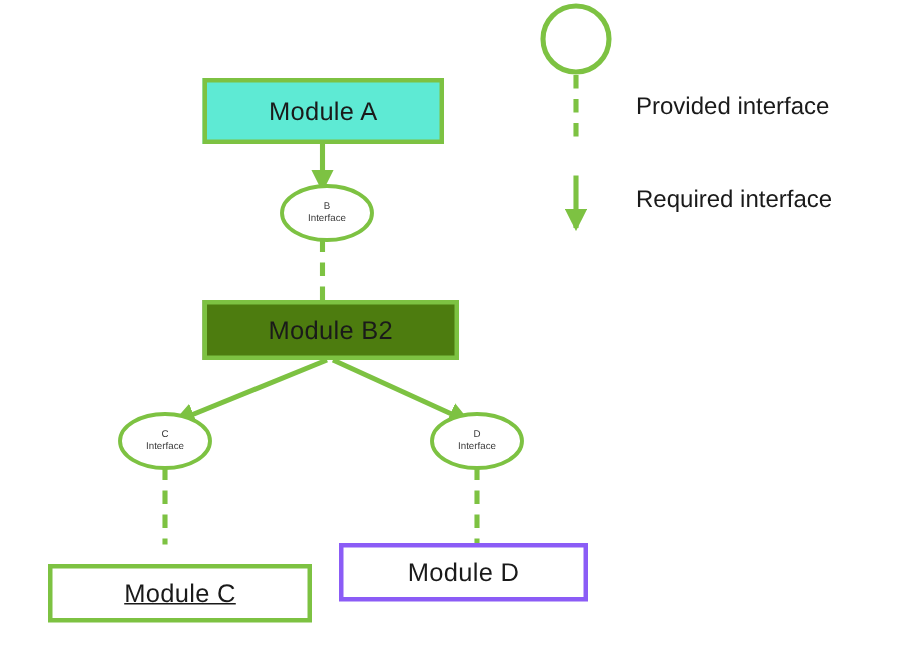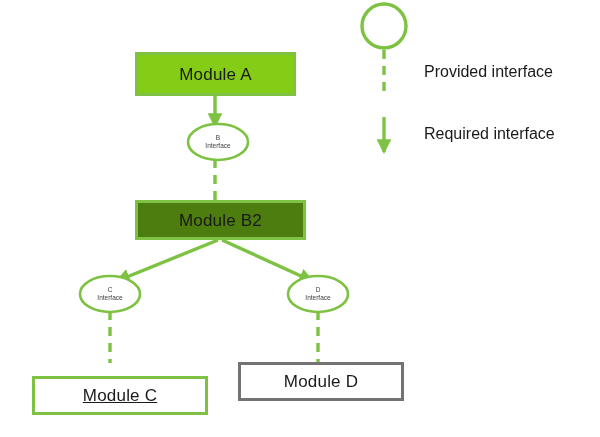--- a/index.html
+++ b/index.html
@@ -88,36 +88,36 @@
     <ellipse cx="218" cy="142" rx="30" ry="18" fill="#FFFFFF" stroke="#7DC242" stroke-width="2.6"></ellipse>
     <ellipse cx="110" cy="294" rx="30" ry="18" fill="#FFFFFF" stroke="#7DC242" stroke-width="2.6"></ellipse>
     <ellipse cx="318" cy="294" rx="30" ry="18" fill="#FFFFFF" stroke="#7DC242" stroke-width="2.6"></ellipse>
 
     <circle cx="384" cy="26" r="22" fill="#FFFFFF" stroke="#7DC242" stroke-width="3.4"></circle>
     <line x1="384" y1="50" x2="384" y2="92" stroke="#7DC242" stroke-width="3.4" stroke-dasharray="9,7"></line>
     <line x1="384" y1="117" x2="384" y2="152" stroke="#7DC242" stroke-width="3.4" marker-end="url(#arrow-green)"></line>
   </svg>
 
   <div class="node-box" style="left:135px; top:52px; width:161px; height:44px;
-              border:3px solid #7DC242; background:#84cc16;">
+              border:3px solid #7DC242; background:#5eead4;">
     <span class="module-label">Module A</span>
   </div>
 
   <div class="node-box" style="left:135px; top:200px; width:171px; height:40px;
               border:3px solid #7DC242; background:#4d7c0f;">
     <span class="module-label">Module B2</span>
   </div>
 
   <div class="node-box" style="left:32px; top:376px; width:176px; height:39px;
               border:3px solid #7DC242; background:#FFFFFF;text-decoration:underline;">
     <span class="module-label">Module C</span>
   </div>
 
-  <div class="node-box" style="left:238px; top:362px; width:166px; height:39px;
-              border:3px solid #737373; background:#FFFFFF;">
+  <div class="node-box" style="left:226px; top:362px; width:166px; height:39px;
+              border:3px solid #8b5cf6; background:#FFFFFF;">
     <span class="module-label">Module D</span>
   </div>
 
   <div class="iface-label" style="left:188px; top:124px; width:60px; height:36px;">
     <span>B</span>
     <span>Interface</span>
   </div>
 
   <div class="iface-label" style="left:80px; top:276px; width:60px; height:36px;">
     <span>C</span>

